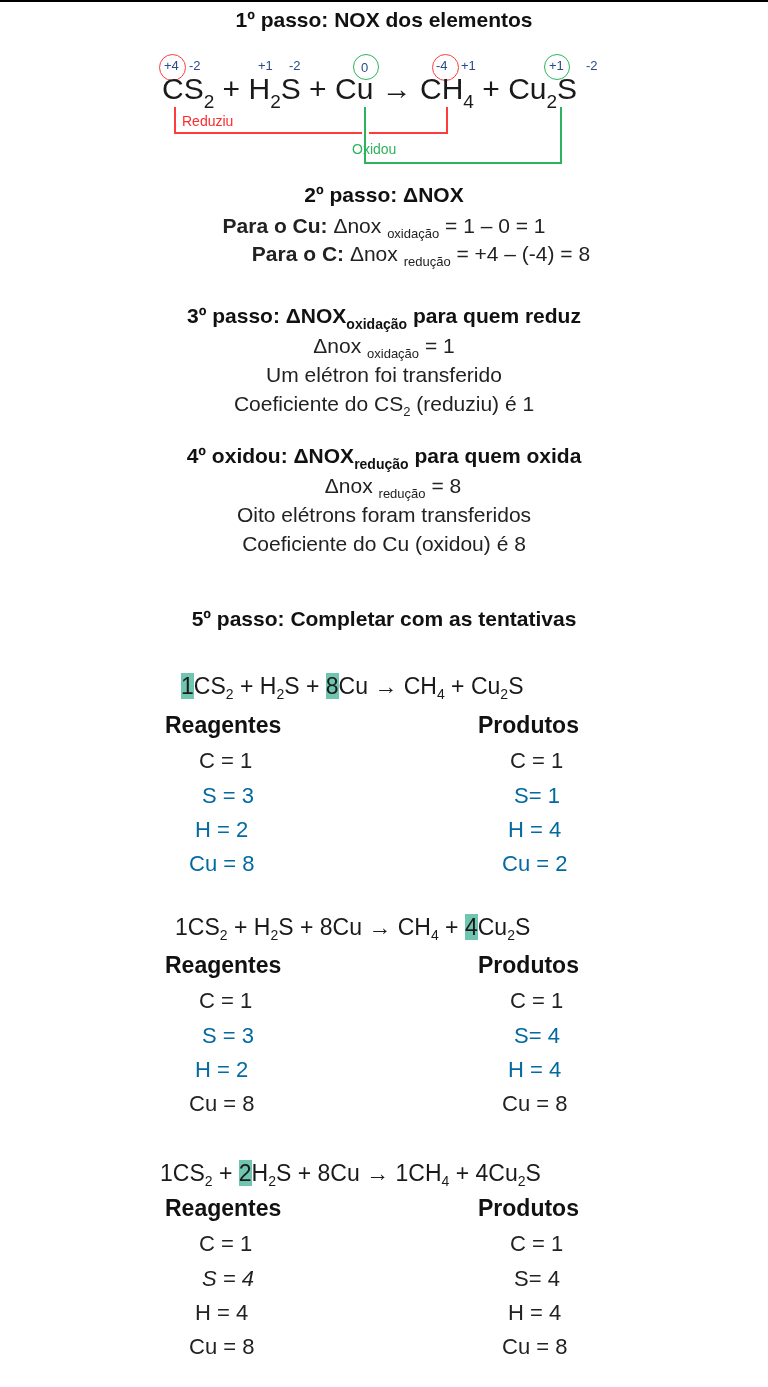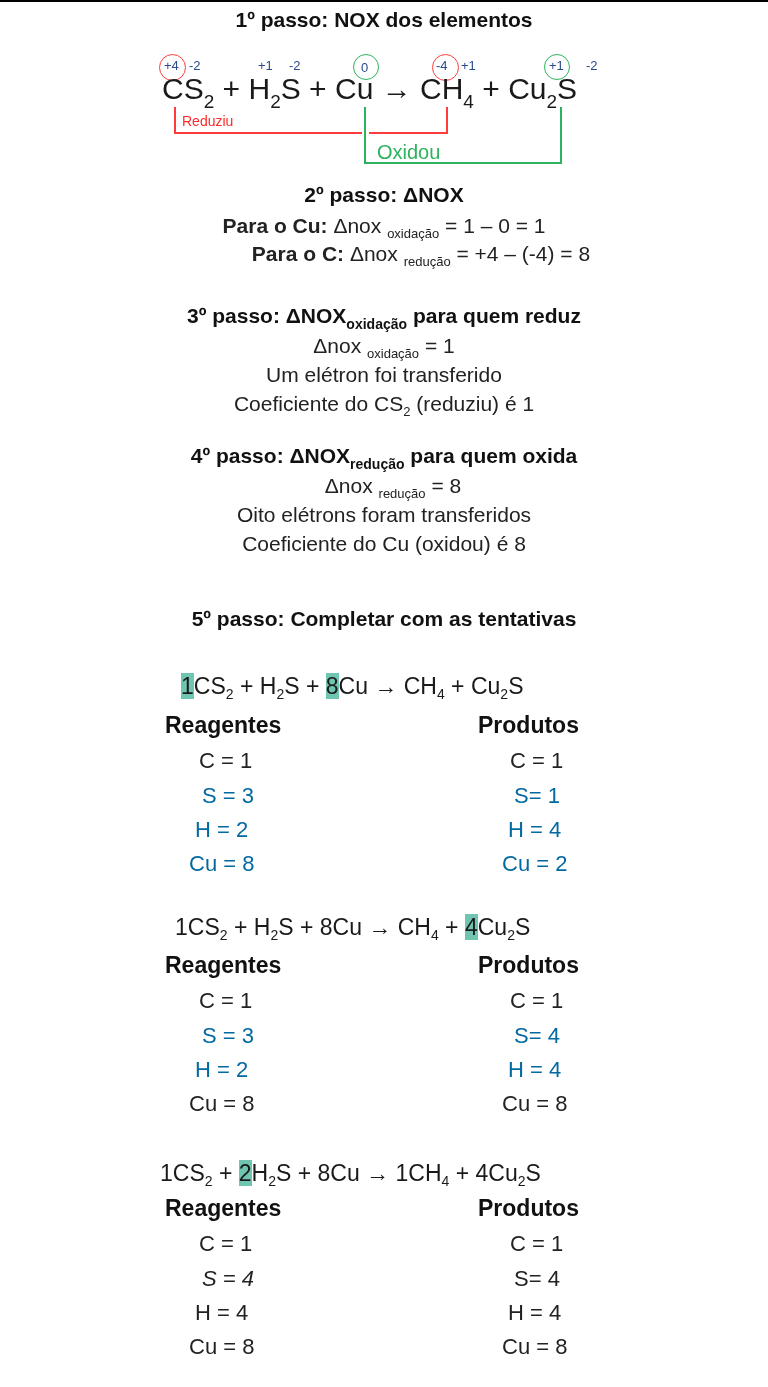--- a/index.html
+++ b/index.html
@@ -62,21 +62,21 @@
 
 <div class="line" style="left:174px;top:107px;width:2px;height:27px;background:#ff3b3b;"></div>
 <div class="line" style="left:174px;top:132px;width:188px;height:2px;background:#ff3b3b;"></div>
 <div class="line" style="left:369px;top:132px;width:79px;height:2px;background:#ff3b3b;"></div>
 <div class="line" style="left:446px;top:107px;width:2px;height:27px;background:#ff3b3b;"></div>
 <div class="abs red" style="left:182px;top:113px;font-size:14px;">Reduziu</div>
 
 <div class="line" style="left:364px;top:107px;width:2px;height:57px;background:#2db35d;"></div>
 <div class="line" style="left:364px;top:162px;width:198px;height:2px;background:#2db35d;"></div>
 <div class="line" style="left:560px;top:107px;width:2px;height:57px;background:#2db35d;"></div>
-<div class="abs green" style="left:377px;top:141px;font-size:20px;">Oxidou</div>
+<div class="abs green" style="left:352px;top:141px;font-size:14px;">Oxidou</div>
 
 <div class="center h" style="top:183px;">2º passo: ΔNOX</div>
 <div class="center t" style="top:214px;">
   <span class="b">Para o Cu:</span>
   <span>Δnox</span>
   <span class="sub">oxidação</span>
   <span>= 1 – 0 = 1</span>
 </div>
 <div class="center t" style="top:242px;padding-left:37px;">
   <span class="b">Para o C:</span>
@@ -92,21 +92,21 @@
   <span>Δnox</span>
   <span class="sub">oxidação</span>
   <span>= 1</span>
 </div>
 <div class="center t" style="top:363px;">Um elétron foi transferido</div>
 <div class="center t" style="top:392px;">
   <span>Coeficiente do CS</span><span class="sub">2</span><span> (reduziu) é 1</span>
 </div>
 
 <div class="center h" style="top:444px;">
-  <span>4º passo: ΔNOX</span><span class="subb">redução</span><span> para quem oxida</span>
+  <span>4º oxidou: ΔNOX</span><span class="subb">redução</span><span> para quem oxida</span>
 </div>
 <div class="center t" style="top:474px;padding-left:9px;">
   <span>Δnox</span>
   <span class="sub">redução</span>
   <span>= 8</span>
 </div>
 <div class="center t" style="top:503px;">Oito elétrons foram transferidos</div>
 <div class="center t" style="top:532px;">Coeficiente do Cu (oxidou) é 8</div>
 
 <div class="center h" style="top:607px;">5º passo: Completar com as tentativas</div>

